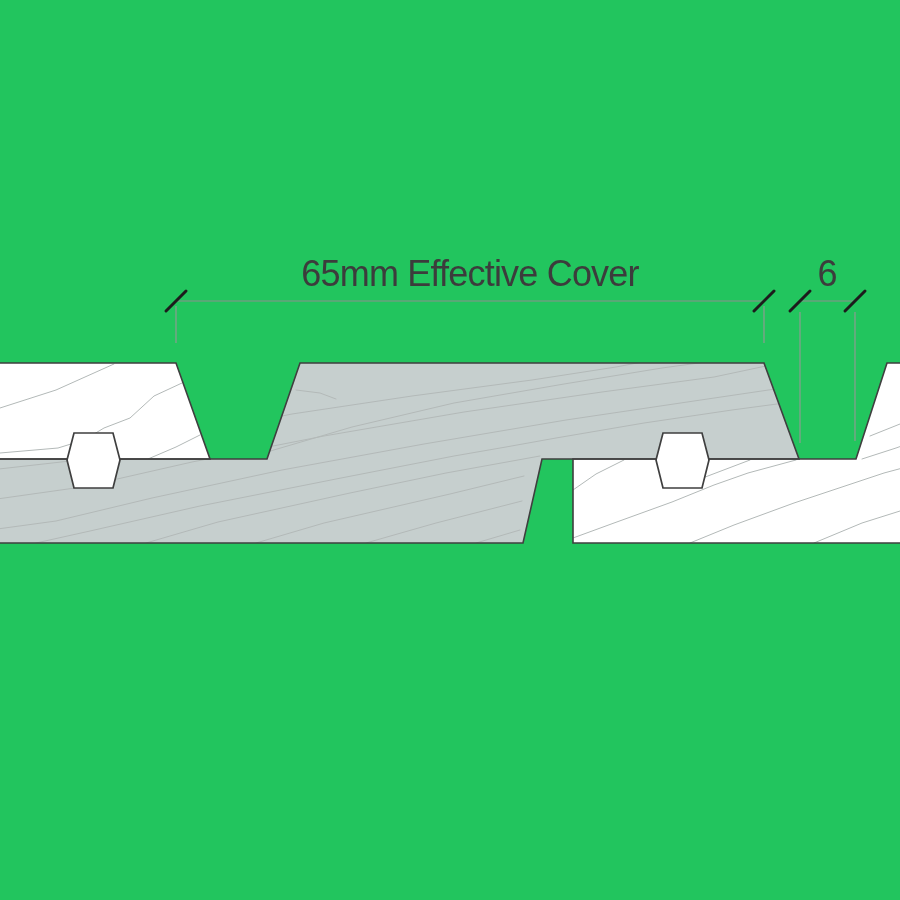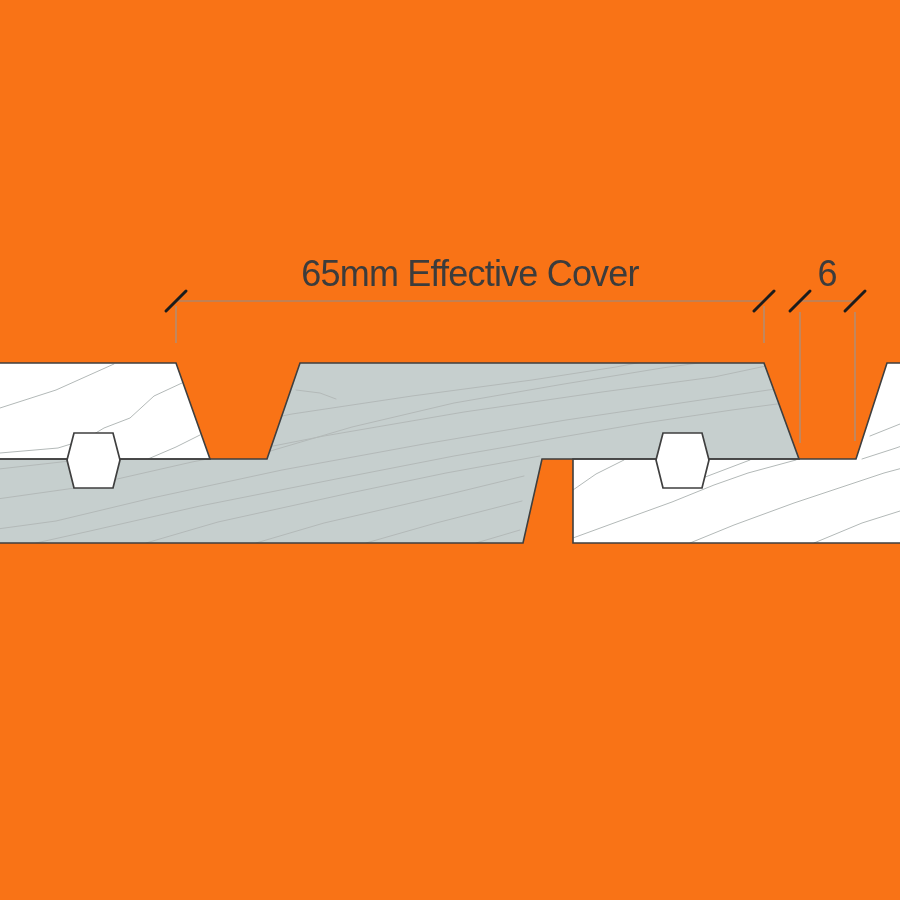--- a/index.html
+++ b/index.html
@@ -8,21 +8,21 @@
     background: #ffffff;
     width: 900px;
     height: 900px;
     overflow: hidden;
     font-family: "Liberation Sans", sans-serif;
   }
   #stage {
     position: relative;
     width: 900px;
     height: 900px;
-    background: #f97316;
+    background: #22c55e;
   }
   svg { display: block; }
 
   .board-outline {
     fill: none;
     stroke: #3f3f3f;
     stroke-width: 1.6;
     stroke-linejoin: miter;
   }
   .grain {

